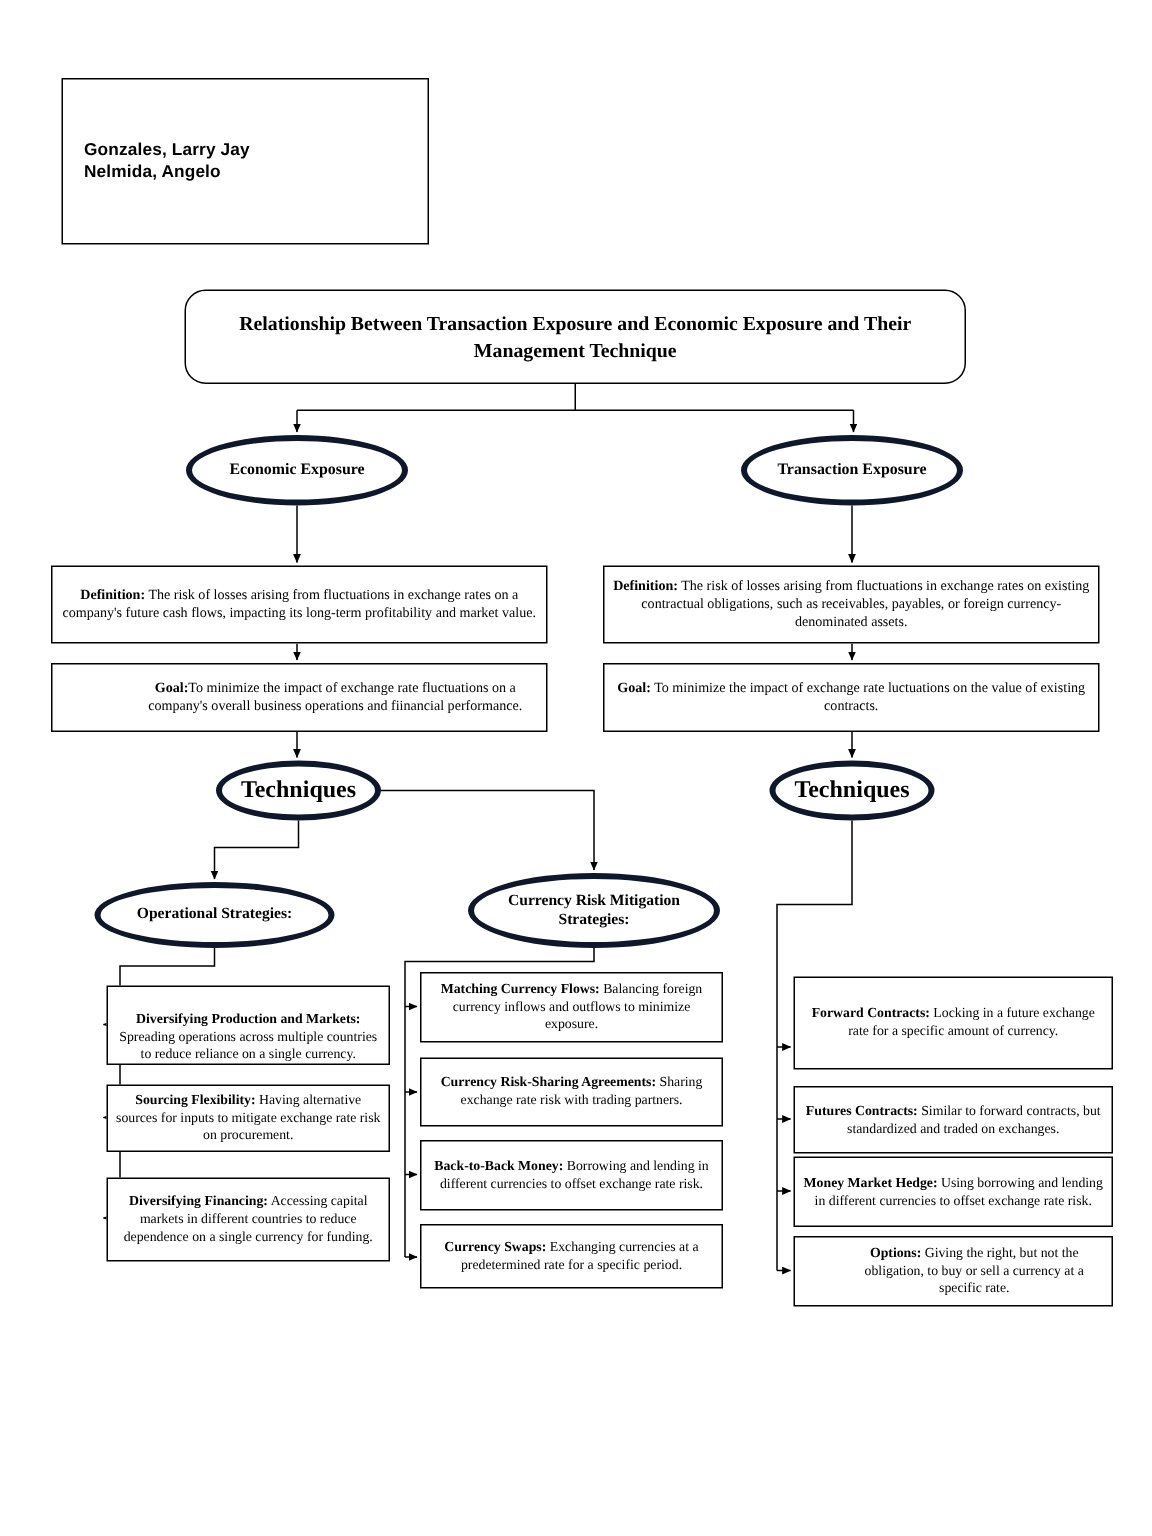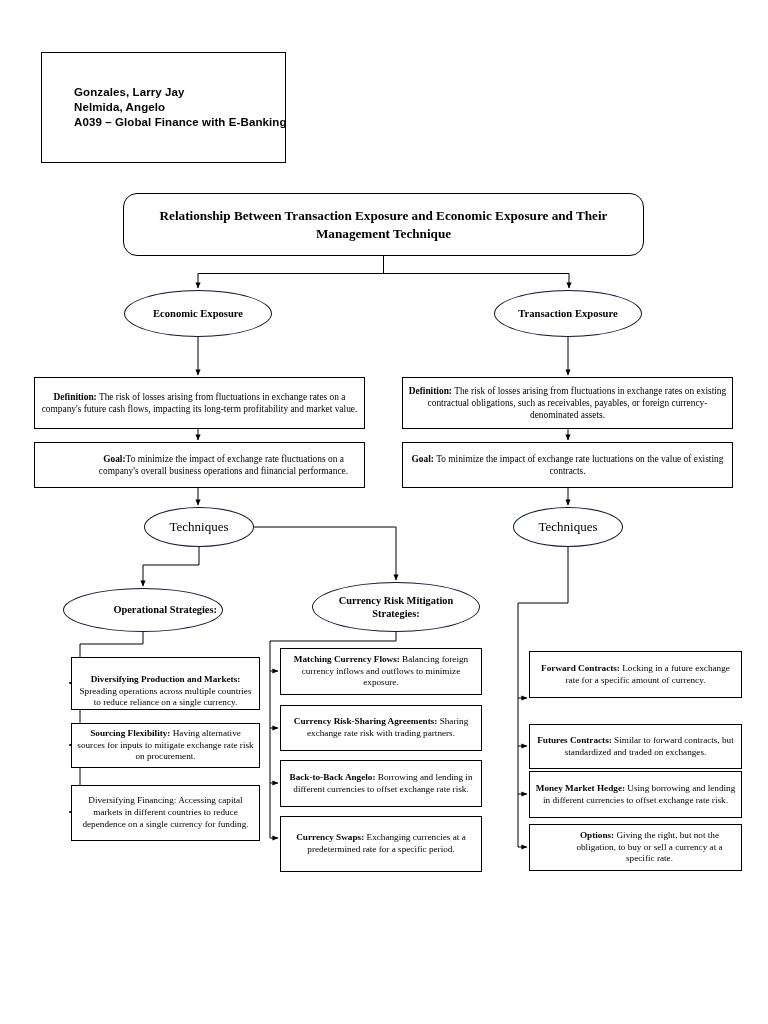--- a/index.html
+++ b/index.html
@@ -36,21 +36,21 @@
     display: flex;
     align-items: center;
     justify-content: center;
     text-align: center;
     background: #ffffff;
   }
   .rect {
     border: 1px solid #000000;
   }
   .ellipse {
-    border: 1px solid #0f172a;
+    border: 4px solid #0f172a;
     border-radius: 50%;
   }
   .rounded {
     border: 1px solid #000000;
     border-radius: 14px;
     justify-content: flex-end;
   }
   .node .txt {
     display: block;
     width: 100%;
@@ -59,21 +59,20 @@
   }
 
   
   #header-box {
     left: 41px;
     top: 52px;
     width: 245px;
     height: 111px;
     justify-content: flex-end;
     align-items: center;
-    padding-left: 18px;
   }
   #header-box .txt {
     text-align: left;
     padding-left: 14px;
     font-family: "Liberation Sans", "DejaVu Sans", sans-serif;
     font-weight: bold;
     font-size: 11.5px;
     line-height: 15px;
     letter-spacing: 0.1px;
   }
@@ -137,32 +136,31 @@
 
   
   .ell-tech {
     width: 110px;
     height: 40px;
     top: 507px;
   }
   #ellipse-techniques-left  { left: 144px; }
   #ellipse-techniques-right { left: 513px; }
   .ell-tech .txt {
-    font-weight: normal;
-    font-size: 13px;
+    font-weight: bold;
+    font-size: 16px;
     line-height: 12px;
   }
 
   
   #ellipse-operational {
     left: 63px;
     top: 588px;
     width: 160px;
     height: 44px;
-    text-align: right;
   }
   #ellipse-operational .txt {
     font-weight: bold;
     font-size: 10.4px;
     line-height: 12px;
   }
   #ellipse-currency-risk {
     left: 312px;
     top: 582px;
     width: 168px;
@@ -184,32 +182,32 @@
     line-height: 11.7px;
     padding: 0 4px;
   }
   .leaf b { font-weight: bold; }
 
   
   .col-left  { left: 71px;  width: 189px; }
   #leaf-diversifying-production { top: 657px; height: 53px; align-items: flex-end; }
   #leaf-sourcing-flexibility    { top: 723px; height: 45px; }
   #leaf-diversifying-financing  { top: 785px; height: 56px; }
-  #leaf-diversifying-financing .txt b { font-weight: normal; }
+  #leaf-diversifying-financing .txt b { font-weight: bold; }
 
   
   .col-mid { left: 280px; width: 202px; }
   #leaf-matching-currency-flows  { top: 648px; height: 47px; }
   #leaf-currency-risk-sharing    { top: 705px; height: 46px; }
   #leaf-back-to-back-loans       { top: 760px; height: 47px; }
-  #leaf-currency-swaps           { top: 816px; height: 56px; }
+  #leaf-currency-swaps           { top: 816px; height: 43px; }
 
   
   .col-right { left: 529px; width: 213px; }
-  #leaf-forward-contracts   { top: 651px; height: 47px; }
+  #leaf-forward-contracts   { top: 651px; height: 62px; }
   #leaf-futures-contracts   { top: 724px; height: 45px; }
   #leaf-money-market-hedge  { top: 771px; height: 47px; }
   #leaf-options             { top: 824px; height: 47px; padding-left: 28px; }
 </style>
 </head>
 <body>
 
 <div id="canvas">
 
   <svg id="edges" viewBox="0 0 768 1024" width="768" height="1024">
@@ -255,21 +253,20 @@
       <path d="M518,746 L527,746" marker-end="url(#arrow)"></path>
       <path d="M518,794 L527,794" marker-end="url(#arrow)"></path>
       <path d="M518,847 L527,847" marker-end="url(#arrow)"></path>
     </g>
   </svg>
 
   <div class="node rect" id="header-box">
     <span class="txt">
       <div>Gonzales, Larry Jay</div>
       <div>Nelmida, Angelo</div>
-      <div>A039 – Global Finance with E-Banking</div>
     </span>
   </div>
 
   <div class="node rounded" id="title-box">
     <span class="txt">Relationship Between Transaction Exposure and Economic Exposure and Their Management Technique</span>
   </div>
 
   <div class="node ellipse ell-l1" id="ellipse-economic">
     <span class="txt">Economic Exposure</span>
   </div>
@@ -315,21 +312,21 @@
     <span class="txt"><b>Diversifying Financing:</b><span> Accessing capital markets in different countries to reduce dependence on a single currency for funding.</span></span>
   </div>
 
   <div class="node rect leaf col-mid" id="leaf-matching-currency-flows">
     <span class="txt"><b>Matching Currency Flows:</b><span> Balancing foreign currency inflows and outflows to minimize exposure.</span></span>
   </div>
   <div class="node rect leaf col-mid" id="leaf-currency-risk-sharing">
     <span class="txt"><b>Currency Risk-Sharing Agreements:</b><span> Sharing exchange rate risk with trading partners.</span></span>
   </div>
   <div class="node rect leaf col-mid" id="leaf-back-to-back-loans">
-    <span class="txt"><b>Back-to-Back Angelo:</b><span> Borrowing and lending in different currencies to offset exchange rate risk.</span></span>
+    <span class="txt"><b>Back-to-Back Money:</b><span> Borrowing and lending in different currencies to offset exchange rate risk.</span></span>
   </div>
   <div class="node rect leaf col-mid" id="leaf-currency-swaps">
     <span class="txt"><b>Currency Swaps:</b><span> Exchanging currencies at a predetermined rate for a specific period.</span></span>
   </div>
 
   <div class="node rect leaf col-right" id="leaf-forward-contracts">
     <span class="txt"><b>Forward Contracts:</b><span> Locking in a future exchange rate for a specific amount of currency.</span></span>
   </div>
   <div class="node rect leaf col-right" id="leaf-futures-contracts">
     <span class="txt"><b>Futures Contracts:</b><span> Similar to forward contracts, but standardized and traded on exchanges.</span></span>

